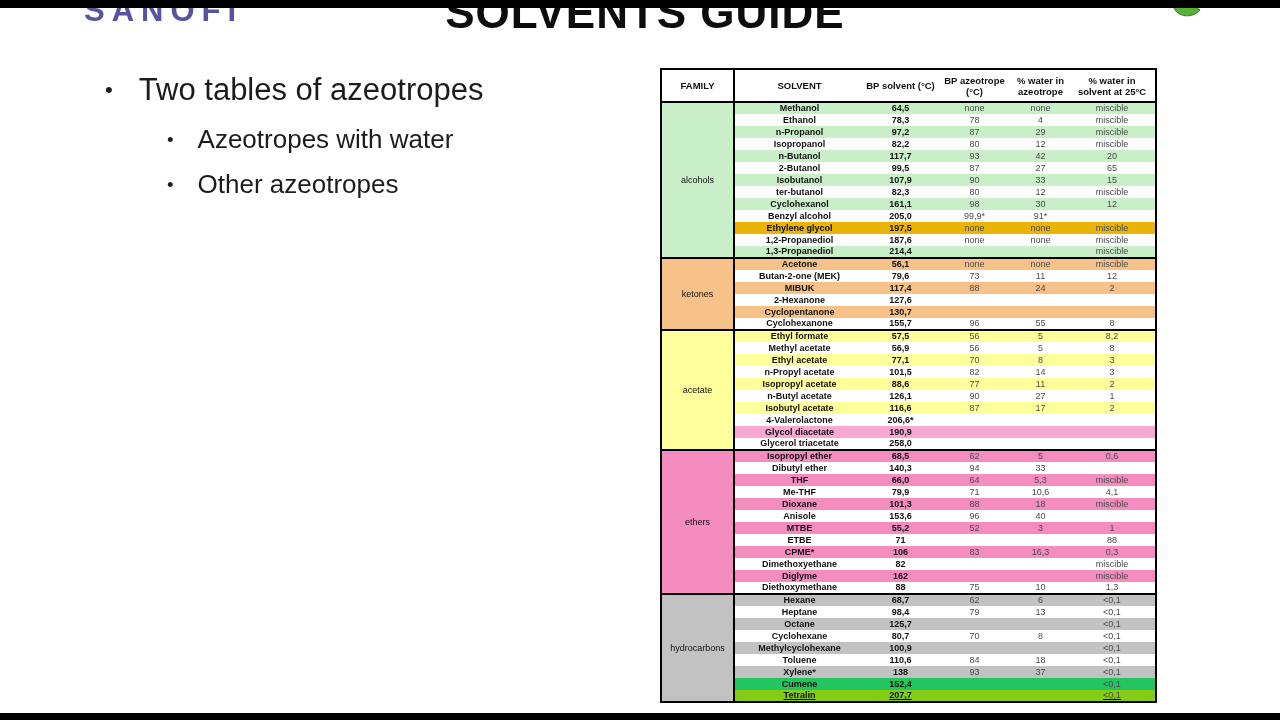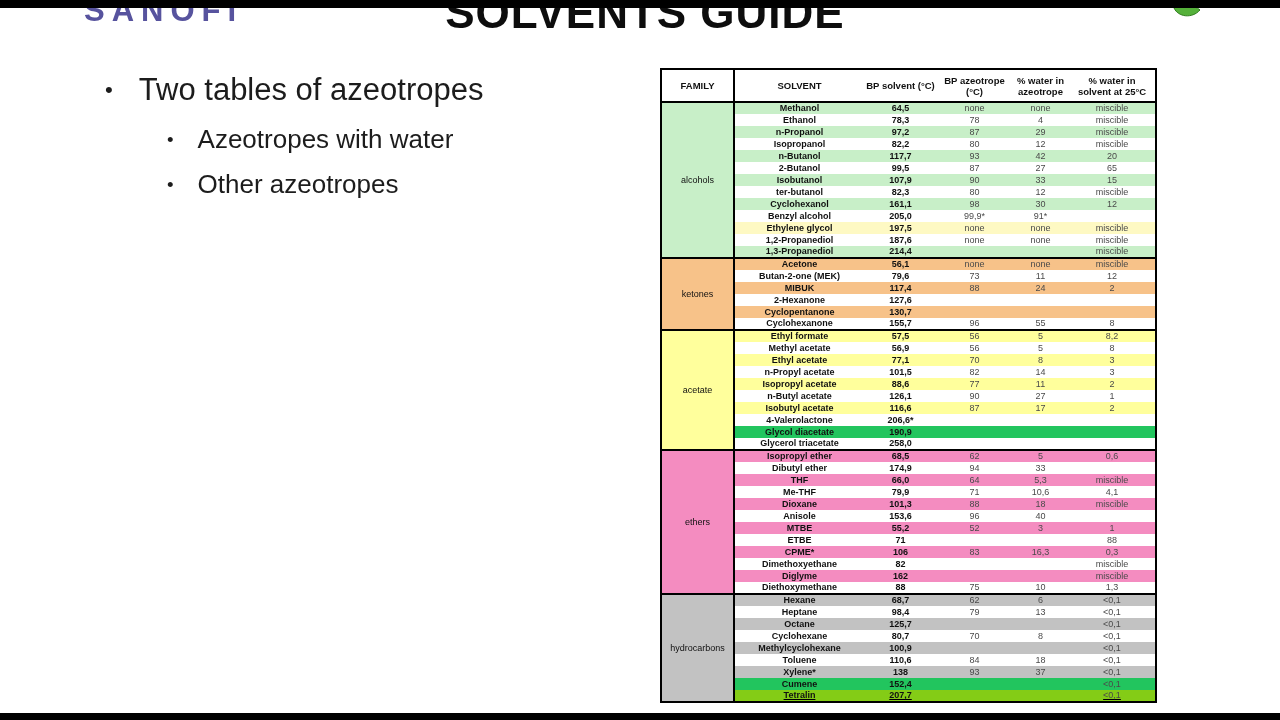--- a/index.html
+++ b/index.html
@@ -157,21 +157,21 @@
           <td class="c-wa">30</td>
           <td class="c-ws">12</td>
         </tr>
         <tr style="background: rgb(255, 255, 255);">
           <td class="c-solvent">Benzyl alcohol</td>
           <td class="c-bp">205,0</td>
           <td class="c-bpa">99,9*</td>
           <td class="c-wa">91*</td>
           <td class="c-ws"></td>
         </tr>
-        <tr style="background: #fef9c3;">
+        <tr style="background: #eab308;">
           <td class="c-solvent">Ethylene glycol</td>
           <td class="c-bp">197,5</td>
           <td class="c-bpa">none</td>
           <td class="c-wa">none</td>
           <td class="c-ws">miscible</td>
         </tr>
         <tr style="background: rgb(255, 255, 255);">
           <td class="c-solvent">1,2-Propanediol</td>
           <td class="c-bp">187,6</td>
           <td class="c-bpa">none</td>
@@ -278,21 +278,21 @@
           <td class="c-wa">17</td>
           <td class="c-ws">2</td>
         </tr>
         <tr style="background: rgb(255, 255, 255);">
           <td class="c-solvent">4-Valerolactone</td>
           <td class="c-bp">206,6*</td>
           <td class="c-bpa"></td>
           <td class="c-wa"></td>
           <td class="c-ws"></td>
         </tr>
-        <tr style="background: #22c55e;">
+        <tr style="background: #f9a8d4;">
           <td class="c-solvent">Glycol diacetate</td>
           <td class="c-bp">190,9</td>
           <td class="c-bpa"></td>
           <td class="c-wa"></td>
           <td class="c-ws"></td>
         </tr>
         <tr style="background: rgb(255, 255, 255);">
           <td class="c-solvent">Glycerol triacetate</td>
           <td class="c-bp">258,0</td>
           <td class="c-bpa"></td>
@@ -302,21 +302,21 @@
         <tr class="group-start" style="background: rgb(244, 140, 192);">
           <td class="family-cell" rowspan="12" style="background: rgb(244, 140, 192);">ethers</td>
           <td class="c-solvent">Isopropyl ether</td>
           <td class="c-bp">68,5</td>
           <td class="c-bpa">62</td>
           <td class="c-wa">5</td>
           <td class="c-ws">0,6</td>
         </tr>
         <tr style="background: rgb(255, 255, 255);">
           <td class="c-solvent">Dibutyl ether</td>
-          <td class="c-bp">174,9</td>
+          <td class="c-bp">140,3</td>
           <td class="c-bpa">94</td>
           <td class="c-wa">33</td>
           <td class="c-ws"></td>
         </tr>
         <tr style="background: rgb(244, 140, 192);">
           <td class="c-solvent">THF</td>
           <td class="c-bp">66,0</td>
           <td class="c-bpa">64</td>
           <td class="c-wa">5,3</td>
           <td class="c-ws">miscible</td>

